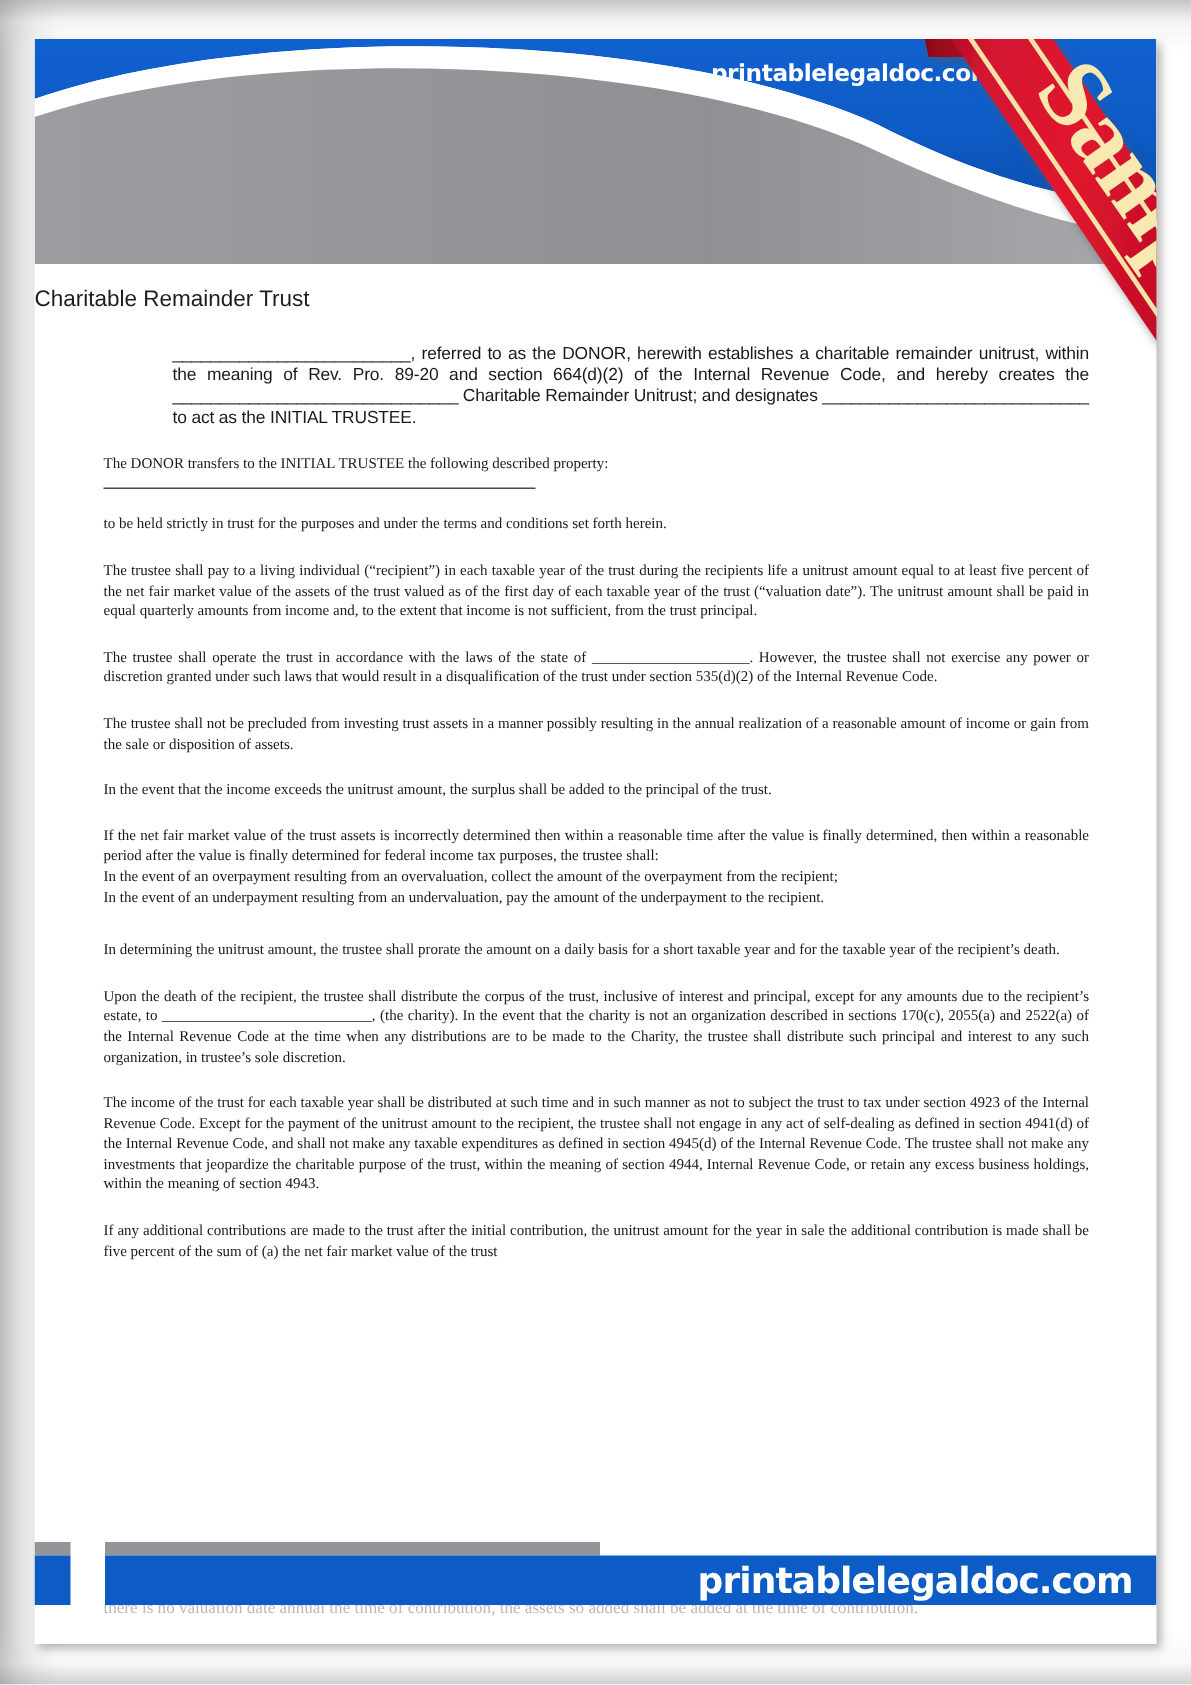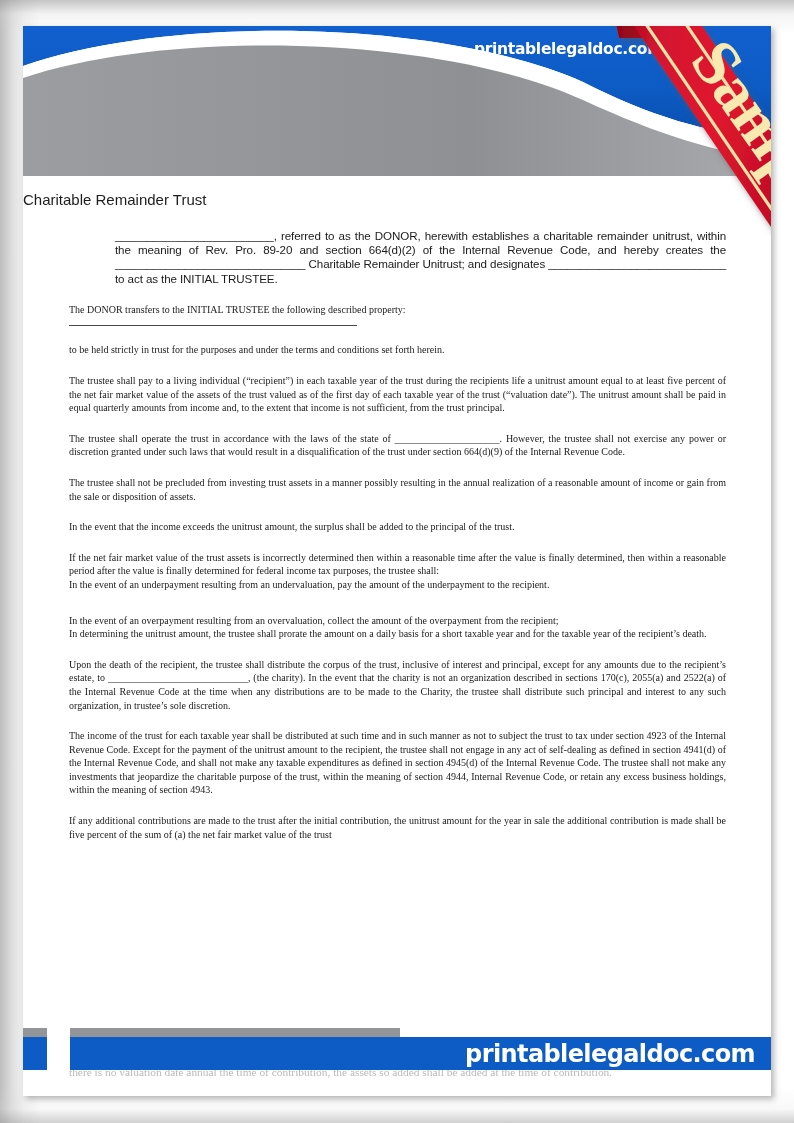--- a/index.html
+++ b/index.html
@@ -267,31 +267,31 @@
       <p class="para sans gap">_________________________, referred to as the DONOR, herewith establishes a charitable remainder unitrust, within the meaning of Rev. Pro. 89-20 and section 664(d)(2) of the Internal Revenue Code, and hereby creates the ______________________________ Charitable Remainder Unitrust; and designates ____________________________ to act as the INITIAL TRUSTEE.</p>
 
       <p class="para tight">The DONOR transfers to the INITIAL TRUSTEE the following described property:</p>
 
       <div class="rule"></div>
 
       <p class="para gap">to be held strictly in trust for the purposes and under the terms and conditions set forth herein.</p>
 
       <p class="para gap">The trustee shall pay to a living individual (“recipient”) in each taxable year of the trust during the recipients life a unitrust amount equal to at least five percent of the net fair market value of the assets of the trust valued as of the first day of each taxable year of the trust (“valuation date”). The unitrust amount shall be paid in equal quarterly amounts from income and, to the extent that income is not sufficient, from the trust principal.</p>
 
-      <p class="para gap">The trustee shall operate the trust in accordance with the laws of the state of _____________________. However, the trustee shall not exercise any power or discretion granted under such laws that would result in a disqualification of the trust under section 664(d)(9) of the Internal Revenue Code.</p>
+      <p class="para gap">The trustee shall operate the trust in accordance with the laws of the state of _____________________. However, the trustee shall not exercise any power or discretion granted under such laws that would result in a disqualification of the trust under section 535(d)(2) of the Internal Revenue Code.</p>
 
       <p class="para gap">The trustee shall not be precluded from investing trust assets in a manner possibly resulting in the annual realization of a reasonable amount of income or gain from the sale or disposition of assets.</p>
 
       <p class="para gap">In the event that the income exceeds the unitrust amount, the surplus shall be added to the principal of the trust.</p>
 
       <p class="para tight">If the net fair market value of the trust assets is incorrectly determined then within a reasonable time after the value is finally determined, then within a reasonable period after the value is finally determined for federal income tax purposes, the trustee shall:</p>
 
+      <p class="para tight">In the event of an overpayment resulting from an overvaluation, collect the amount of the overpayment from the recipient;</p>
+
       <p class="para gap-lg">In the event of an underpayment resulting from an undervaluation, pay the amount of the underpayment to the recipient.</p>
-
-      <p class="para tight">In the event of an overpayment resulting from an overvaluation, collect the amount of the overpayment from the recipient;</p>
 
       <p class="para gap">In determining the unitrust amount, the trustee shall prorate the amount on a daily basis for a short taxable year and for the taxable year of the recipient’s death.</p>
 
       <p class="para gap">Upon the death of the recipient, the trustee shall distribute the corpus of the trust, inclusive of interest and principal, except for any amounts due to the recipient’s estate, to ____________________________, (the charity). In the event that the charity is not an organization described in sections 170(c), 2055(a) and 2522(a) of the Internal Revenue Code at the time when any distributions are to be made to the Charity, the trustee shall distribute such principal and interest to any such organization, in trustee’s sole discretion.</p>
 
       <p class="para gap">The income of the trust for each taxable year shall be distributed at such time and in such manner as not to subject the trust to tax under section 4923 of the Internal Revenue Code. Except for the payment of the unitrust amount to the recipient, the trustee shall not engage in any act of self-dealing as defined in section 4941(d) of the Internal Revenue Code, and shall not make any taxable expenditures as defined in section 4945(d) of the Internal Revenue Code. The trustee shall not make any investments that jeopardize the charitable purpose of the trust, within the meaning of section 4944, Internal Revenue Code, or retain any excess business holdings, within the meaning of section 4943.</p>
 
       <p class="para">If any additional contributions are made to the trust after the initial contribution, the unitrust amount for the year in sale the additional contribution is made shall be five percent of the sum of (a) the net fair market value of the trust</p>
     </div>
 

